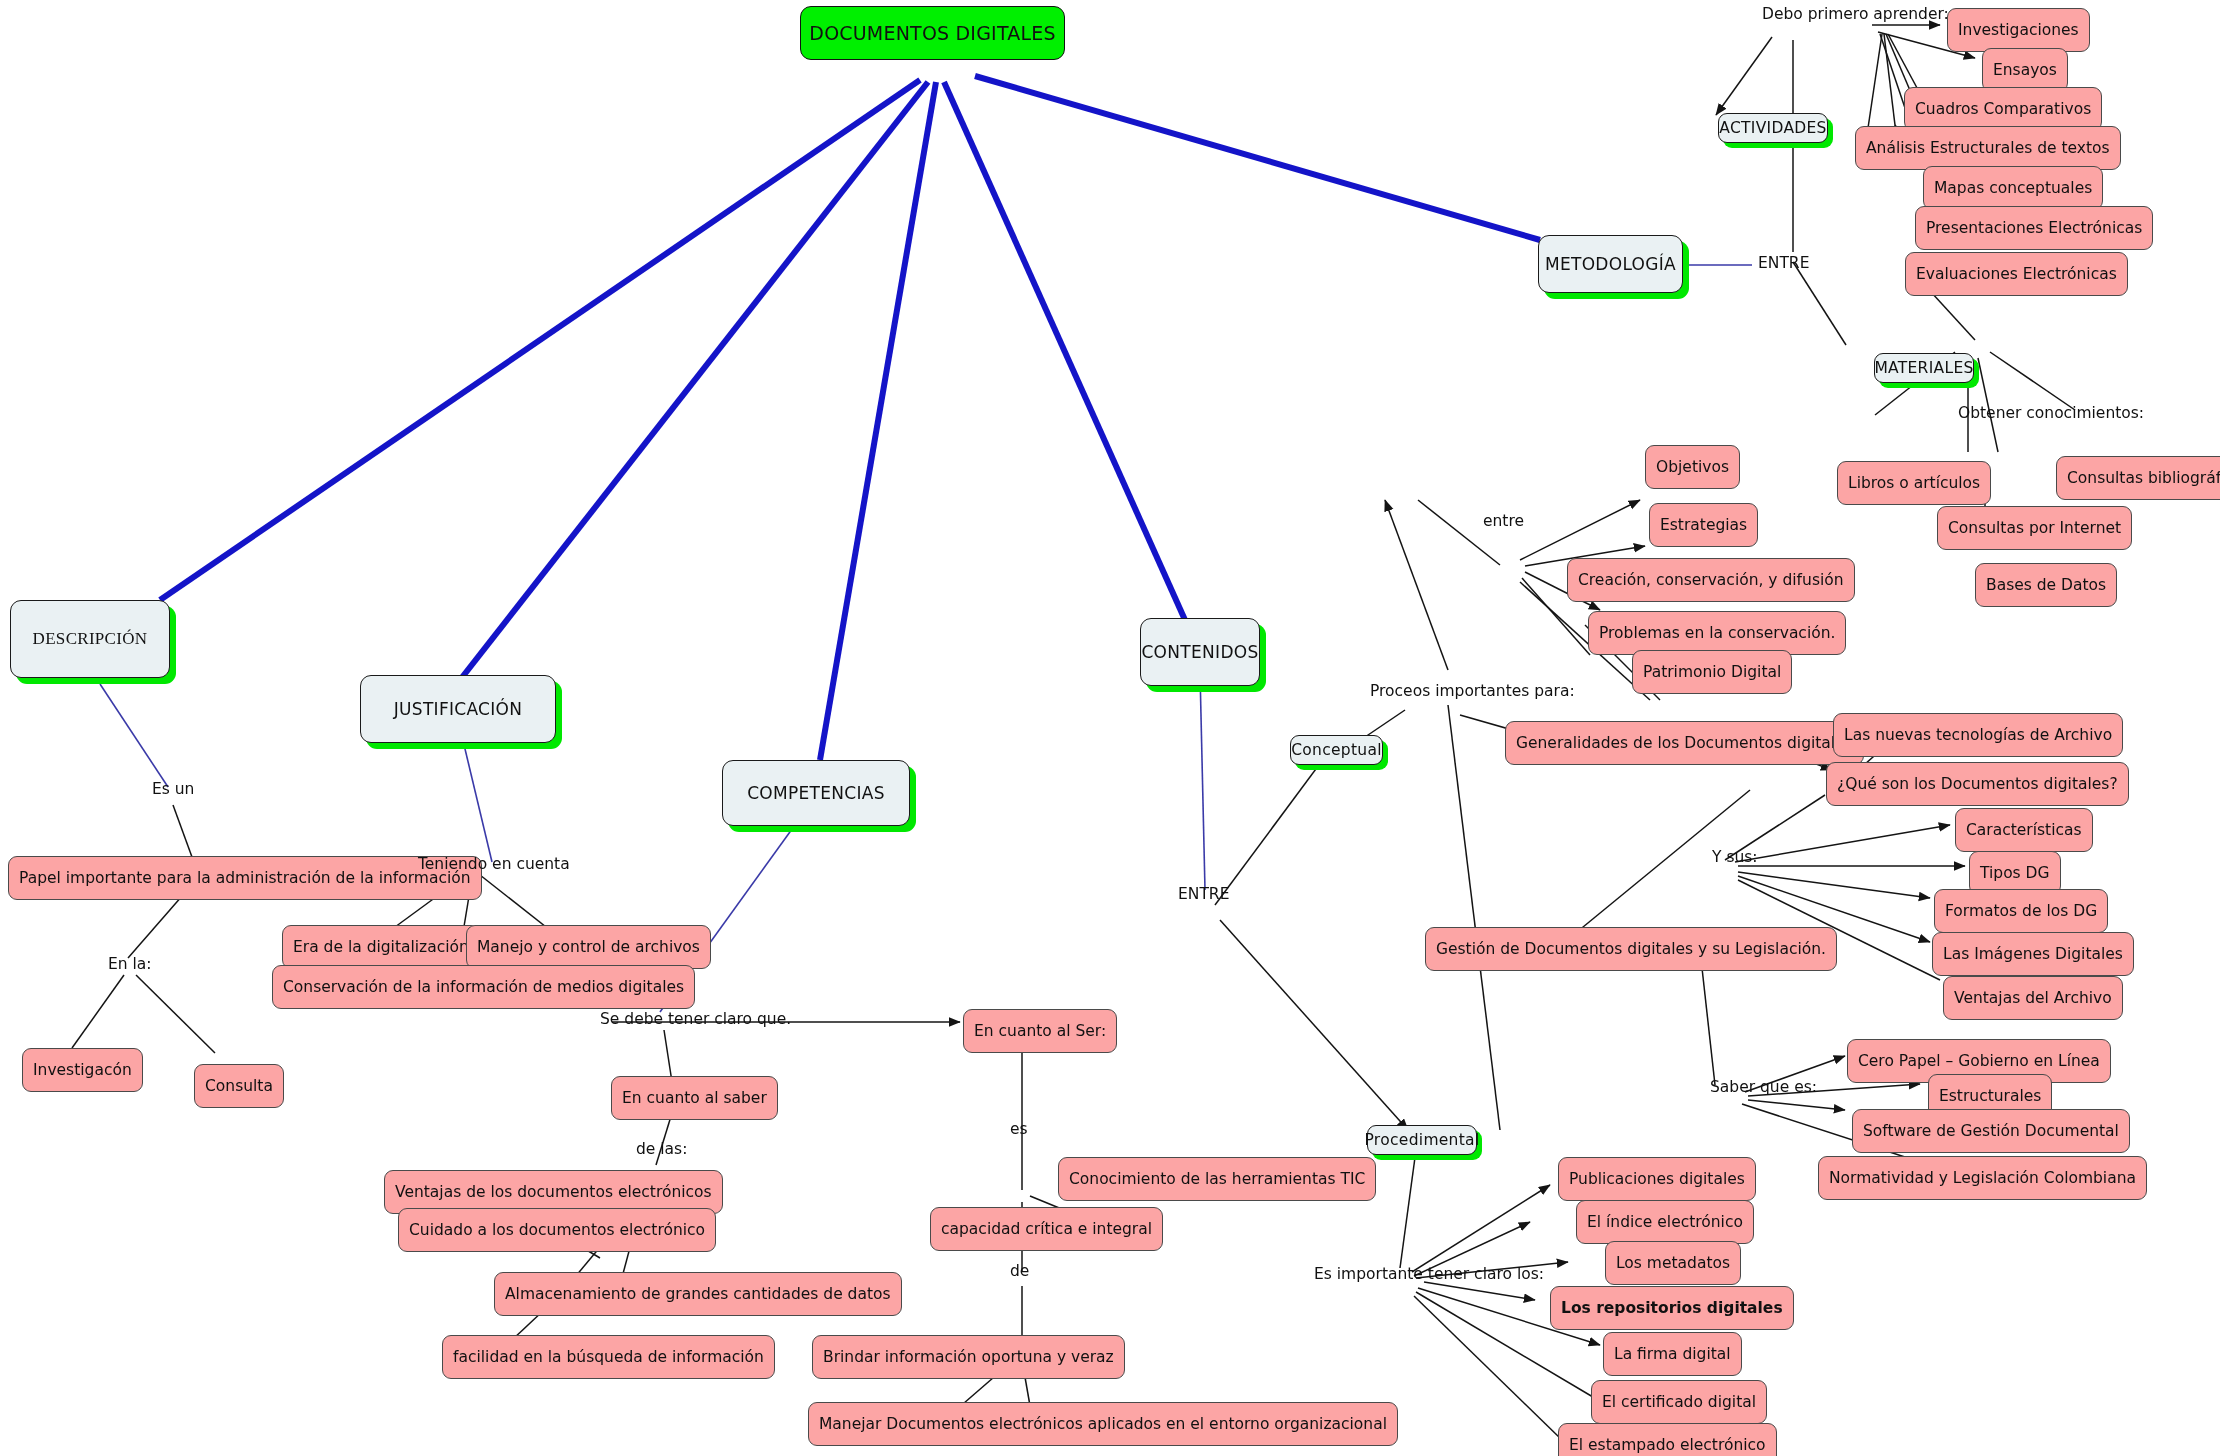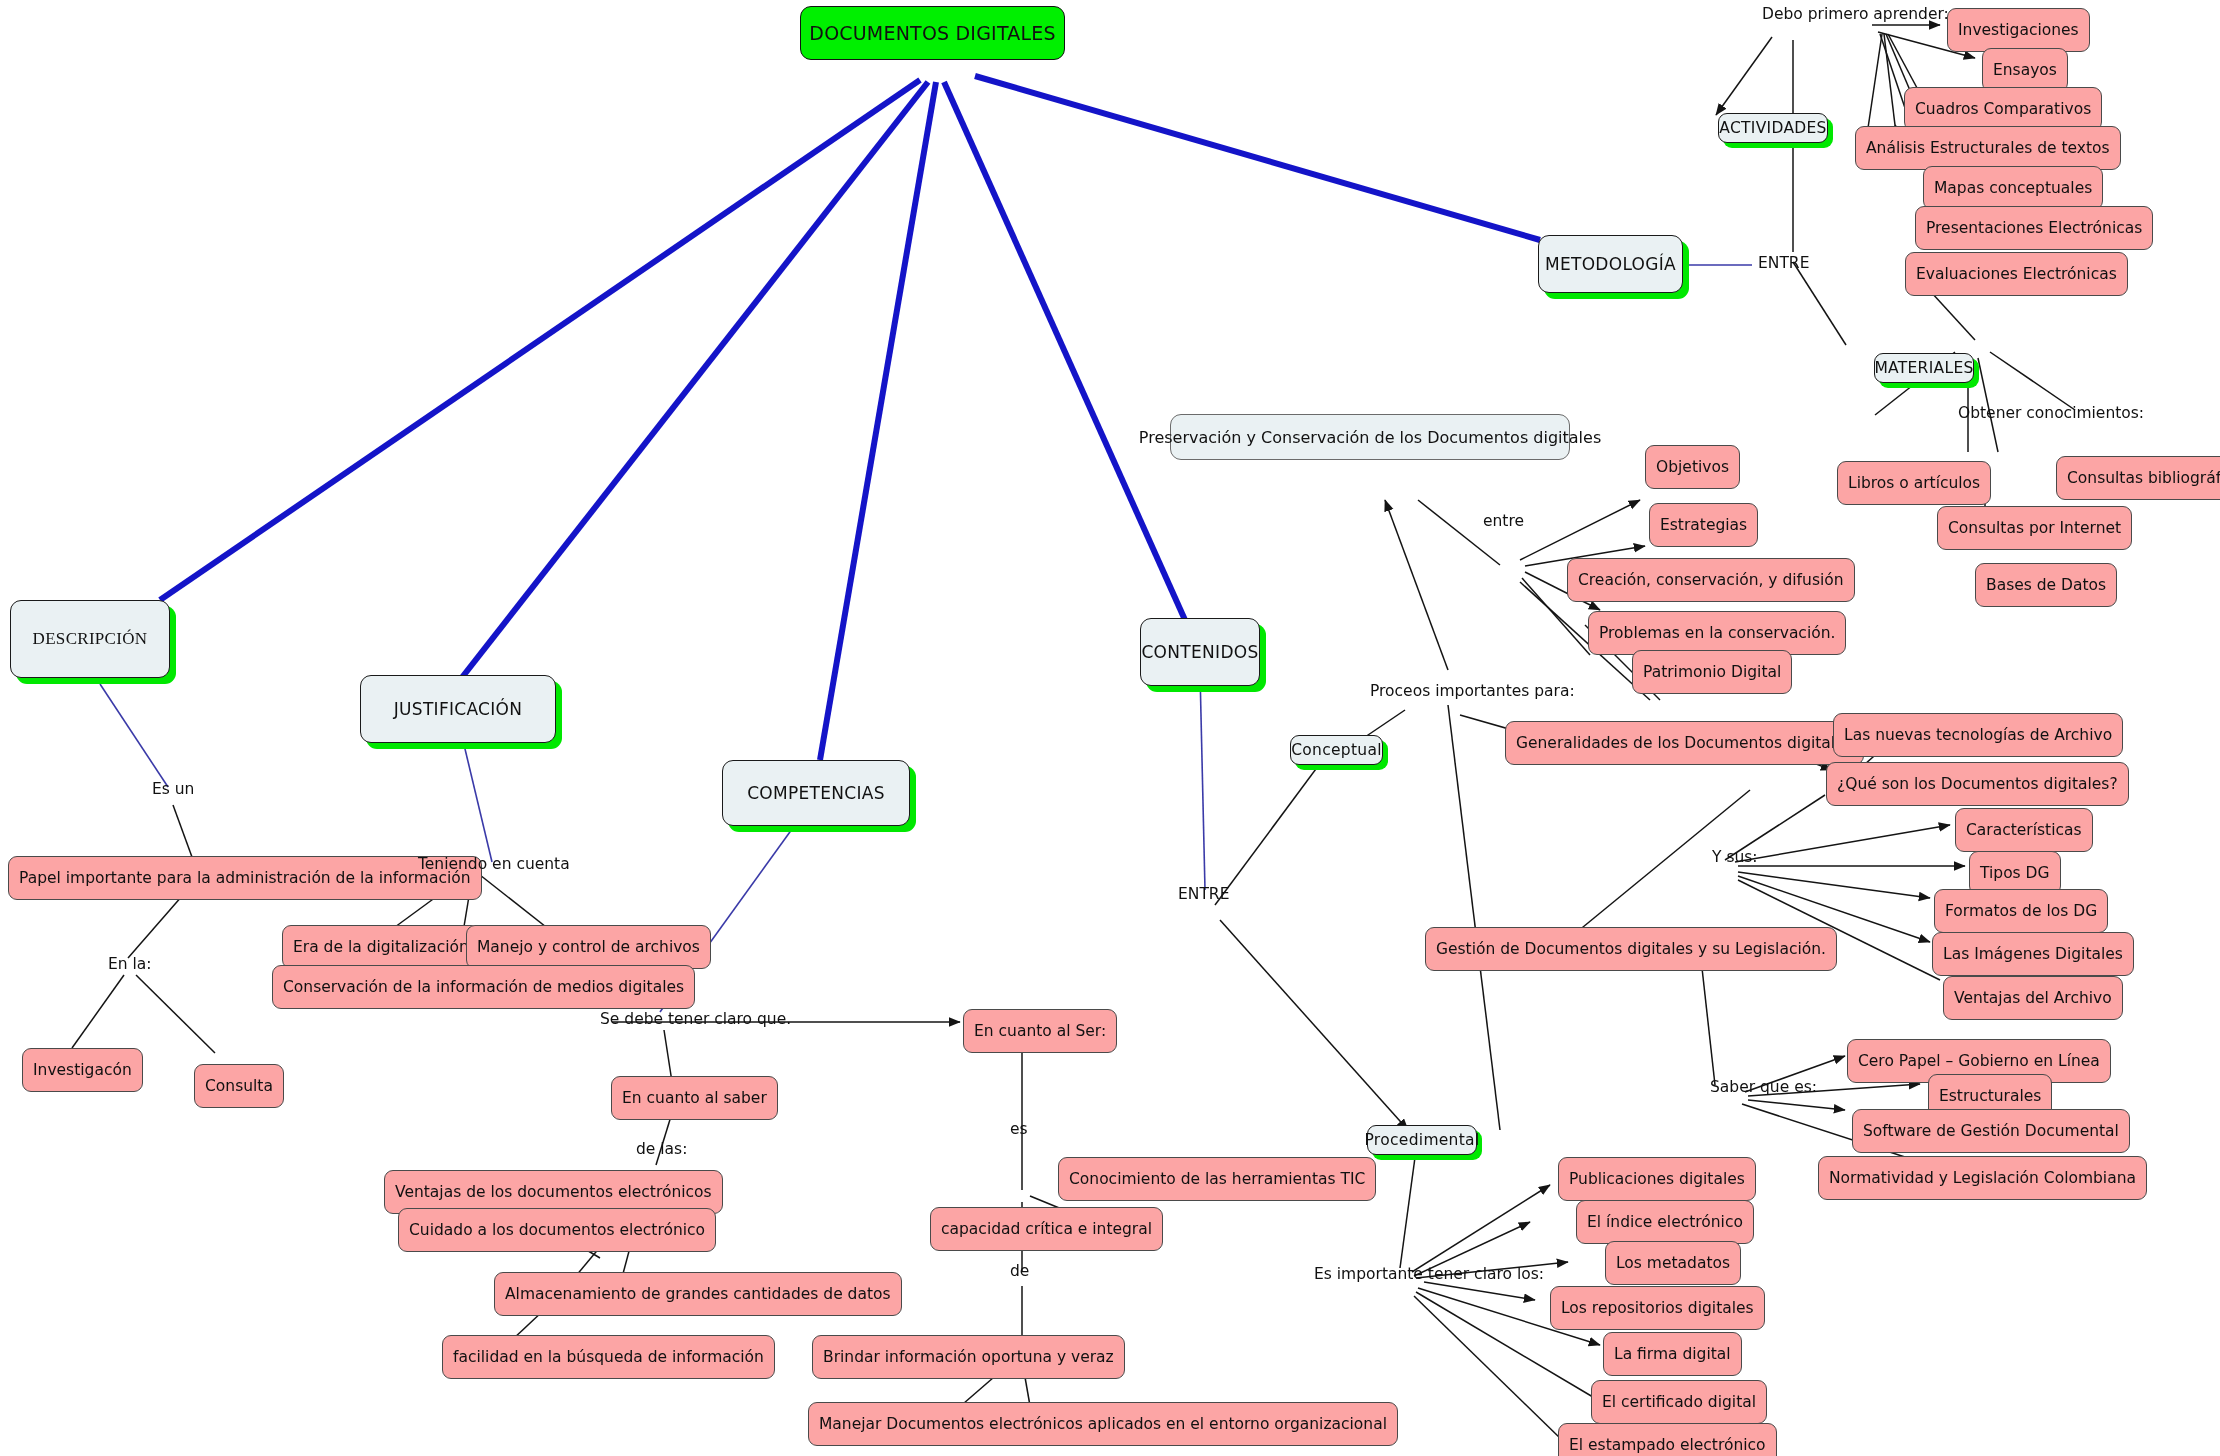--- a/index.html
+++ b/index.html
@@ -349,23 +349,20 @@
   <div class="node leaf" style="left:2056px;top:456px;">
     <span>Consultas bibliográficas</span>
   </div>
   <div class="node leaf" style="left:1937px;top:506px;">
     <span>Consultas por Internet</span>
   </div>
   <div class="node leaf" style="left:1975px;top:563px;">
     <span>Bases de Datos</span>
   </div>
 
-  <div class="node bigleaf" style="left:1170px;top:414px;width:400px;">
-    <span>Preservación y Conservación de los Documentos digitales</span>
-  </div>
   <div class="node leaf" style="left:1645px;top:445px;">
     <span>Objetivos</span>
   </div>
   <div class="node leaf" style="left:1649px;top:503px;">
     <span>Estrategias</span>
   </div>
   <div class="node leaf" style="left:1567px;top:558px;">
     <span>Creación, conservación, y difusión</span>
   </div>
   <div class="node leaf" style="left:1588px;top:611px;">
@@ -419,21 +416,21 @@
 
   <div class="node leaf" style="left:1558px;top:1157px;">
     <span>Publicaciones digitales</span>
   </div>
   <div class="node leaf" style="left:1576px;top:1200px;">
     <span>El índice electrónico</span>
   </div>
   <div class="node leaf" style="left:1605px;top:1241px;">
     <span>Los metadatos</span>
   </div>
-  <div class="node leaf" style="left:1550px;top:1286px;">
+  <div class="node leaf" style="left:1550px;top:1286px;font-weight:bold;">
     <span>Los repositorios digitales</span>
   </div>
   <div class="node leaf" style="left:1603px;top:1332px;">
     <span>La firma digital</span>
   </div>
   <div class="node leaf" style="left:1591px;top:1380px;">
     <span>El certificado digital</span>
   </div>
   <div class="node leaf" style="left:1558px;top:1423px;">
     <span>El estampado electrónico</span>

